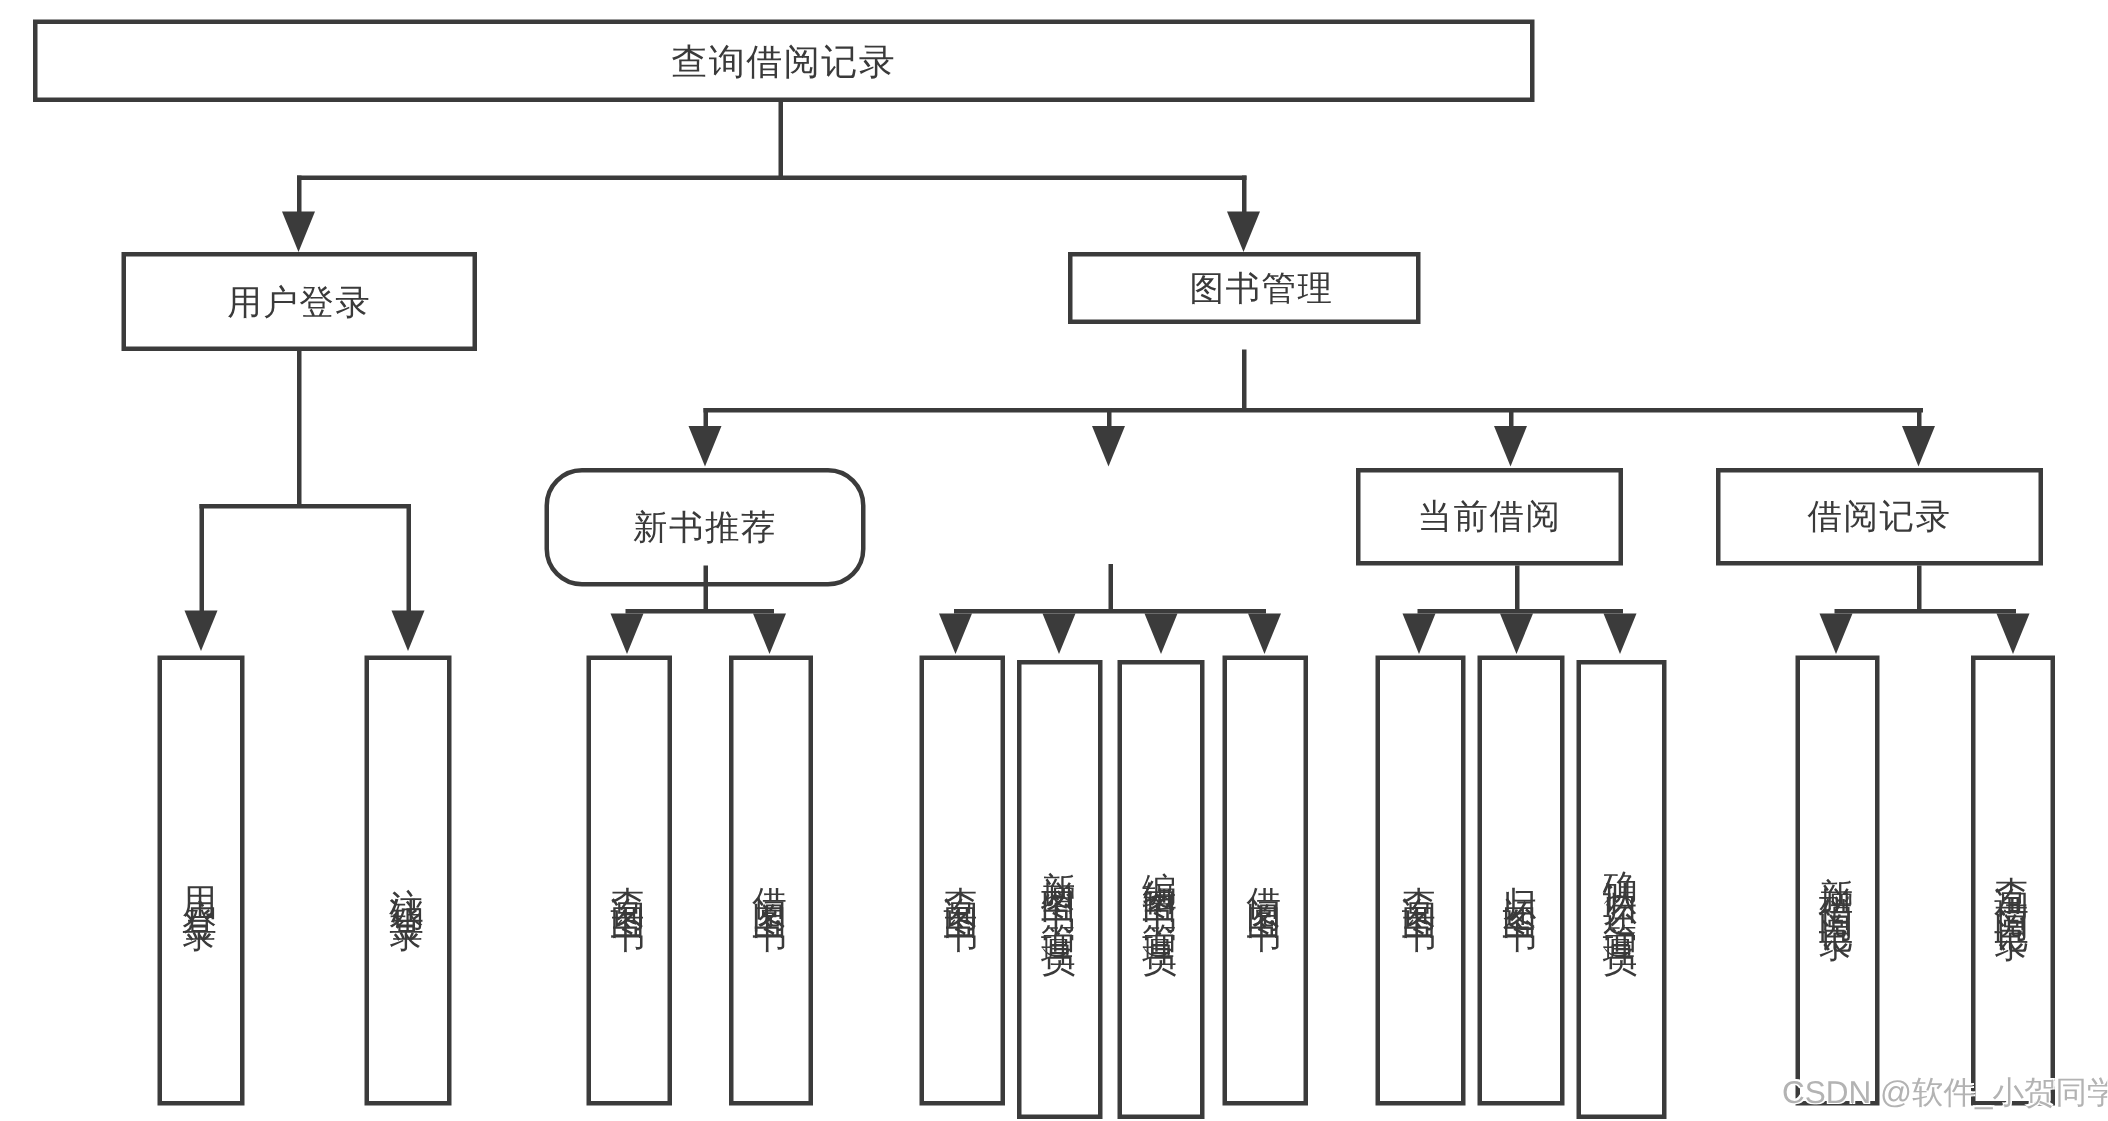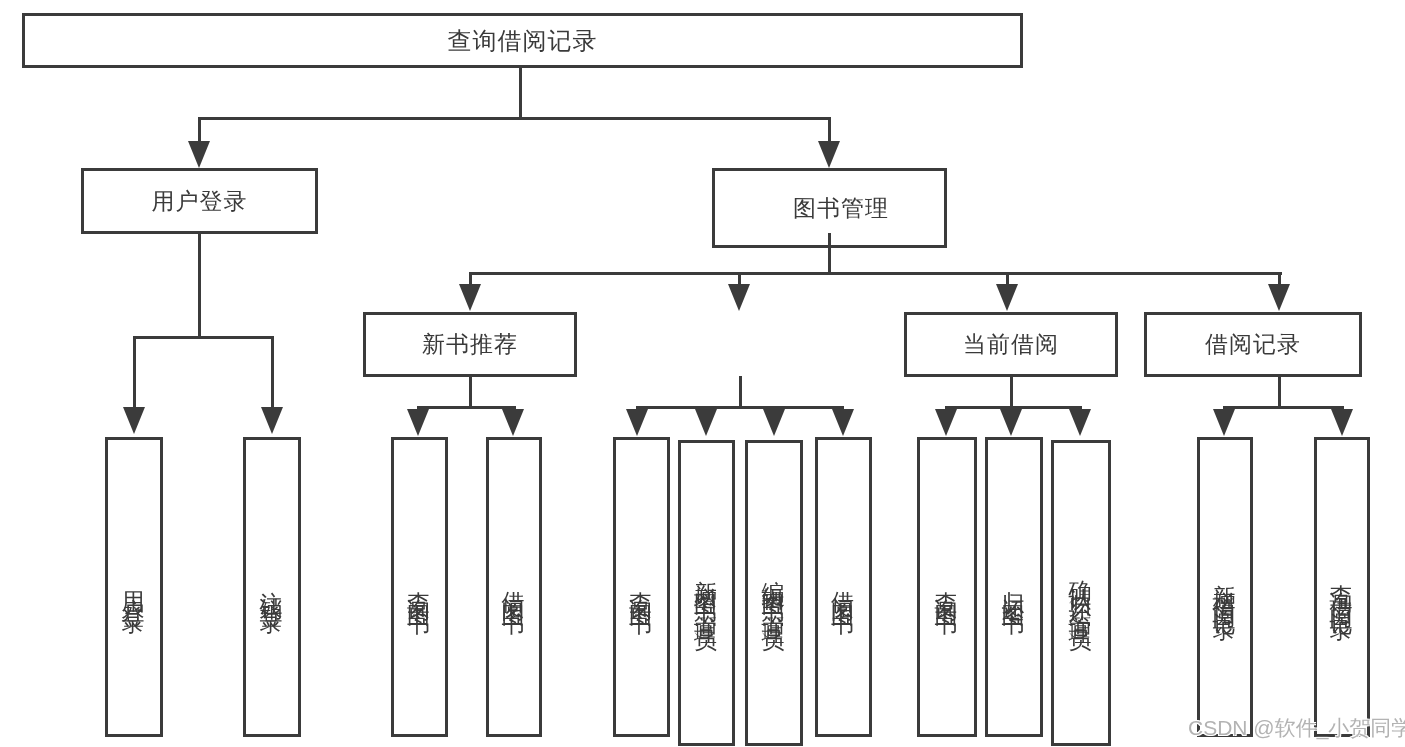--- a/index.html
+++ b/index.html
@@ -70,42 +70,42 @@
   <div class="box title" style="left:22px;top:13px;width:1001px;height:55px;">查询借阅记录</div>
 
   <div class="vline" style="left:519px;top:68px;height:50px;"></div>
   <div class="hline" style="left:198px;top:117px;width:633px;"></div>
   <div class="vline" style="left:198px;top:117px;height:26px;"></div>
   <div class="vline" style="left:828px;top:117px;height:26px;"></div>
   <div class="arrow" style="left:188px;top:141px;"></div>
   <div class="arrow" style="left:818px;top:141px;"></div>
 
   <div class="box" style="left:81px;top:168px;width:237px;height:66px;">用户登录</div>
-  <div class="box" style="left:712px;top:168px;width:235px;height:80px;padding-left:23px;">图书管理</div>
+  <div class="box" style="left:712px;top:168px;width:235px;height:48px;padding-left:23px;">图书管理</div>
 
   <div class="vline" style="left:198px;top:234px;height:104px;"></div>
   <div class="hline" style="left:133px;top:336px;width:141px;"></div>
   <div class="vline" style="left:133px;top:336px;height:72px;"></div>
   <div class="vline" style="left:271px;top:336px;height:72px;"></div>
   <div class="arrow" style="left:123px;top:407px;"></div>
   <div class="arrow" style="left:261px;top:407px;"></div>
 
   <div class="vline" style="left:828px;top:233px;height:41px;"></div>
   <div class="hline" style="left:469px;top:272px;width:813px;"></div>
   <div class="vline" style="left:469px;top:272px;height:14px;"></div>
   <div class="vline" style="left:738px;top:272px;height:14px;"></div>
   <div class="vline" style="left:1006px;top:272px;height:14px;"></div>
   <div class="vline" style="left:1278px;top:272px;height:14px;"></div>
   <div class="arrow" style="left:459px;top:284px;"></div>
   <div class="arrow" style="left:728px;top:284px;"></div>
   <div class="arrow" style="left:996px;top:284px;"></div>
   <div class="arrow" style="left:1268px;top:284px;"></div>
 
-  <div class="box" style="left:363px;top:312px;width:214px;height:65px;">新书推荐</div>
-  <div class="box" style="left:904px;top:312px;width:214px;height:65px;">当前借阅</div>
+  <div class="box" style="left:363px;top:312px;width:214px;height:79px;border-radius:25px;">新书推荐</div>
+  <div class="box" style="left:904px;top:312px;width:178px;height:65px;">当前借阅</div>
   <div class="box" style="left:1144px;top:312px;width:218px;height:65px;">借阅记录</div>
 
   <div class="vline" style="left:469px;top:377px;height:31px;"></div>
   <div class="hline" style="left:417px;top:406px;width:99px;"></div>
   <div class="arrow" style="left:407px;top:409px;"></div>
   <div class="arrow" style="left:502px;top:409px;"></div>
 
   <div class="vline" style="left:739px;top:376px;height:32px;"></div>
   <div class="hline" style="left:636px;top:406px;width:208px;"></div>
   <div class="arrow" style="left:626px;top:409px;"></div>

